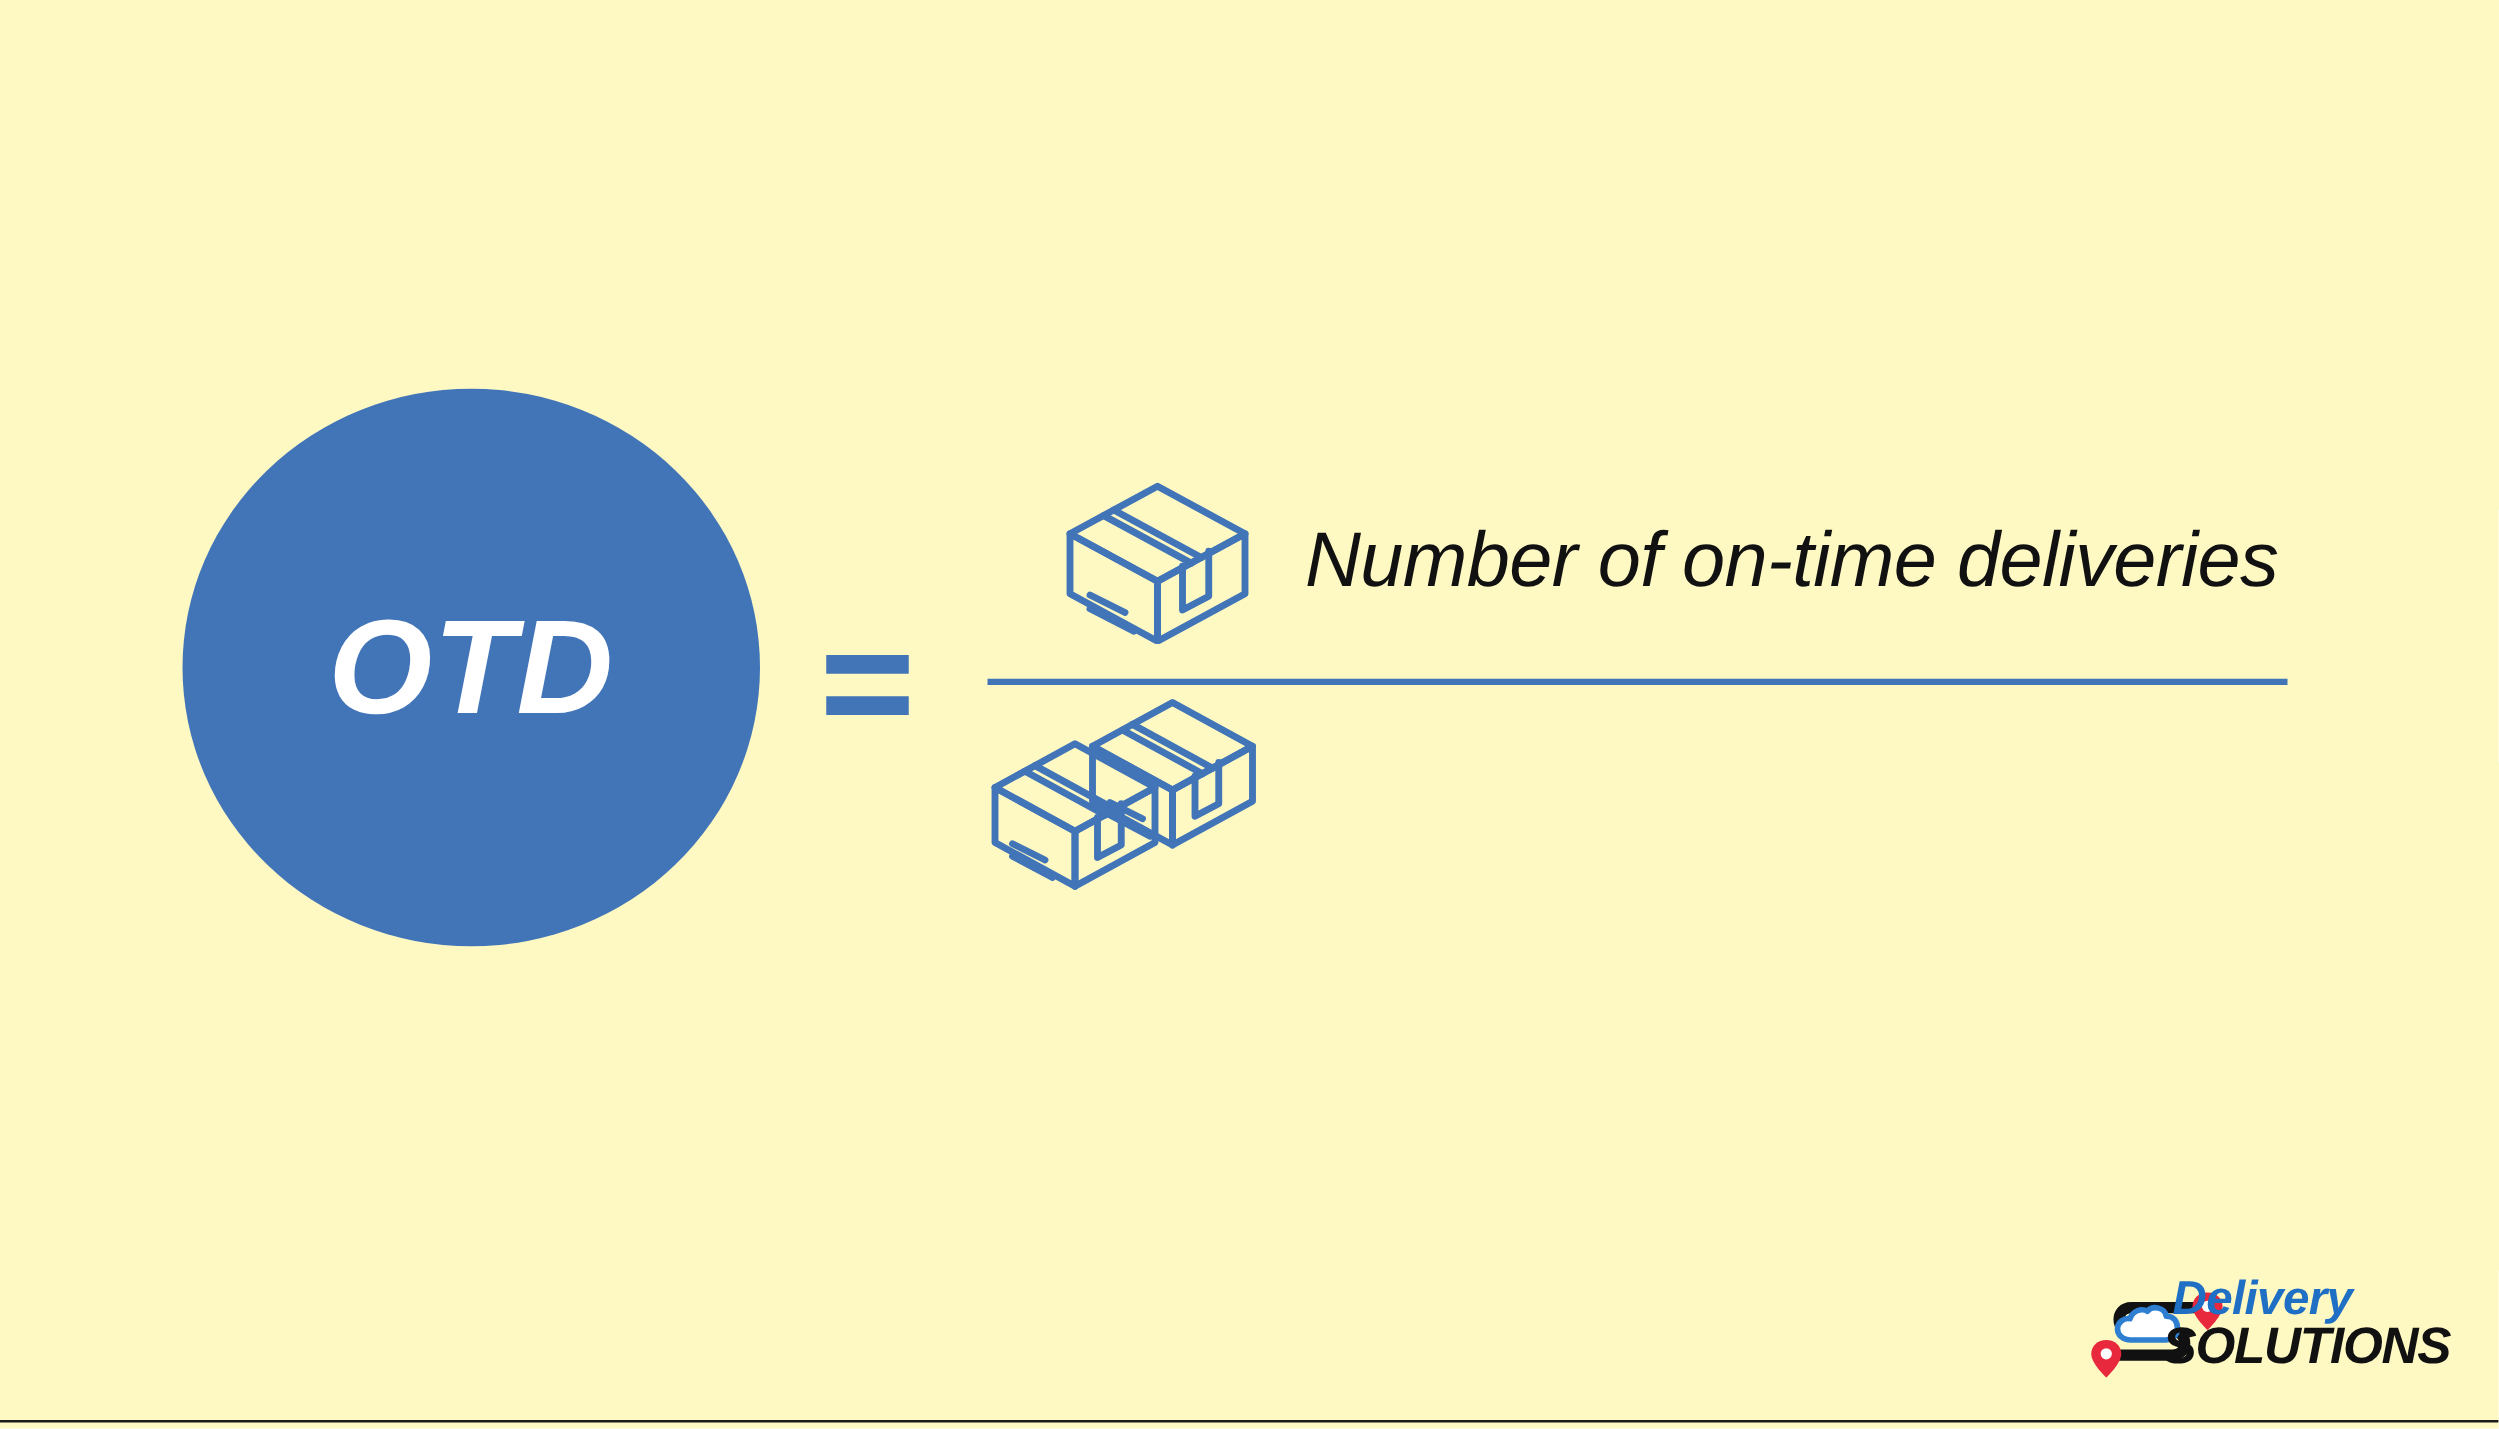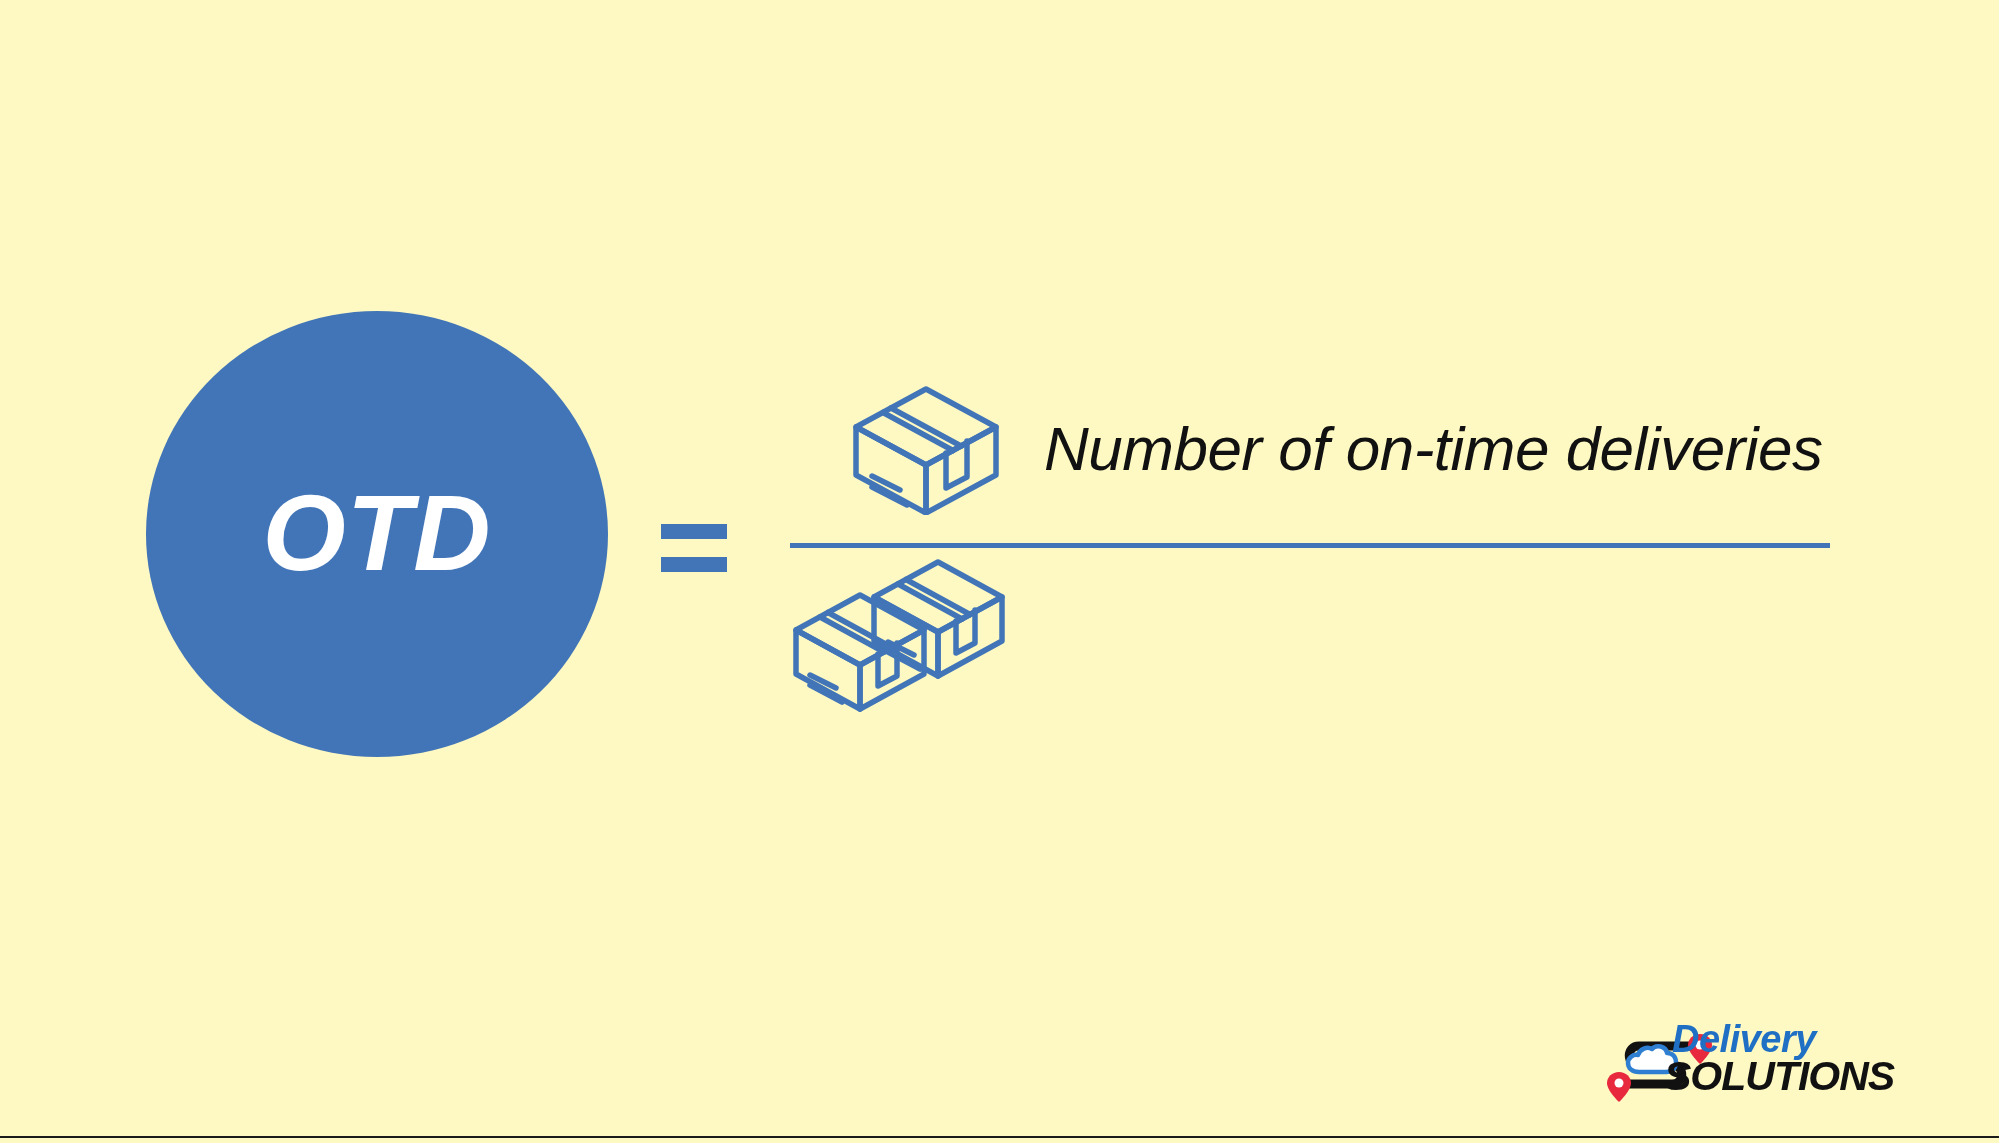--- a/index.html
+++ b/index.html
@@ -104,21 +104,21 @@
     letter-spacing: -0.5px;
     white-space: nowrap;
     line-height: 1;
   }
   #numerator-row .frac-text { margin-left: 42px; }
   #denominator-row .frac-text { margin-left: 30px; }
 
   
   #logo {
     position: absolute;
-    left: 1606px;
+    left: 1672px;
     top: 1022px;
     width: 300px;
     height: 85px;
   }
   #logo-mark {
     position: absolute;
     left: 0;
     top: 10px;
   }
   #logo-wordmark {

